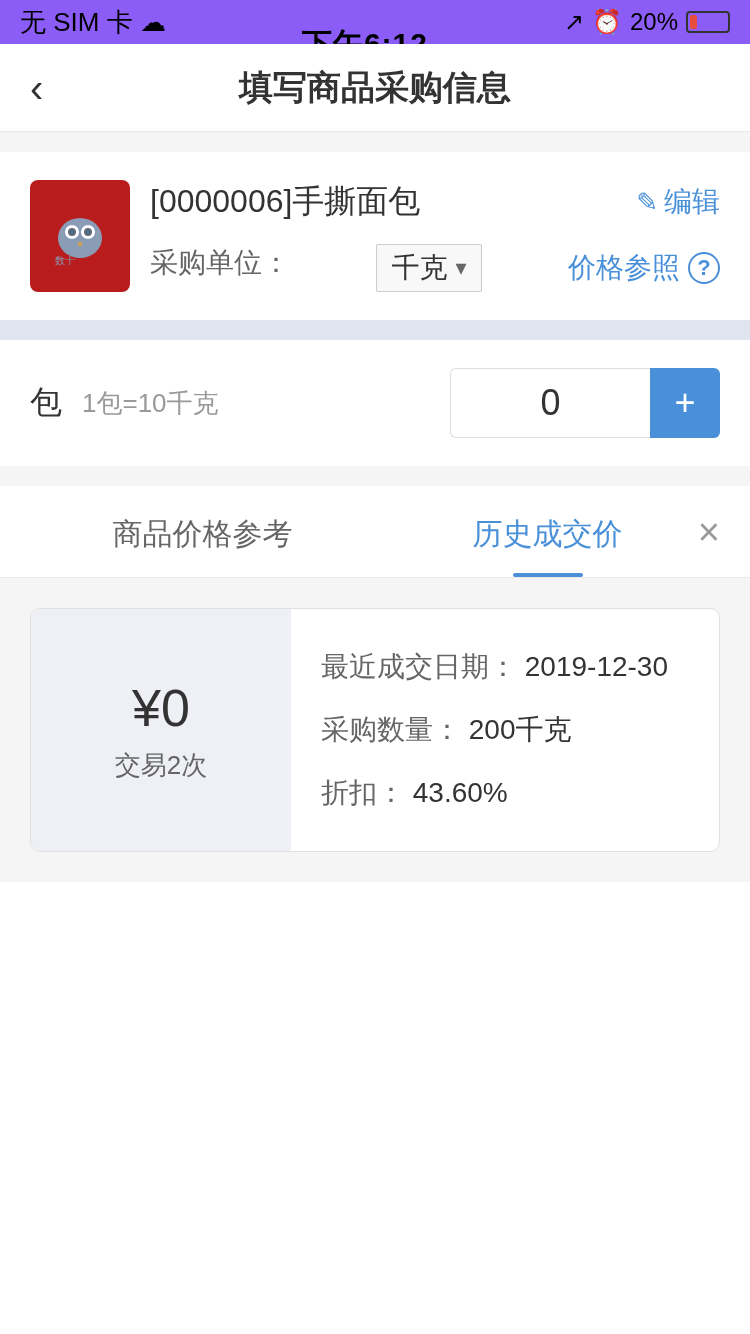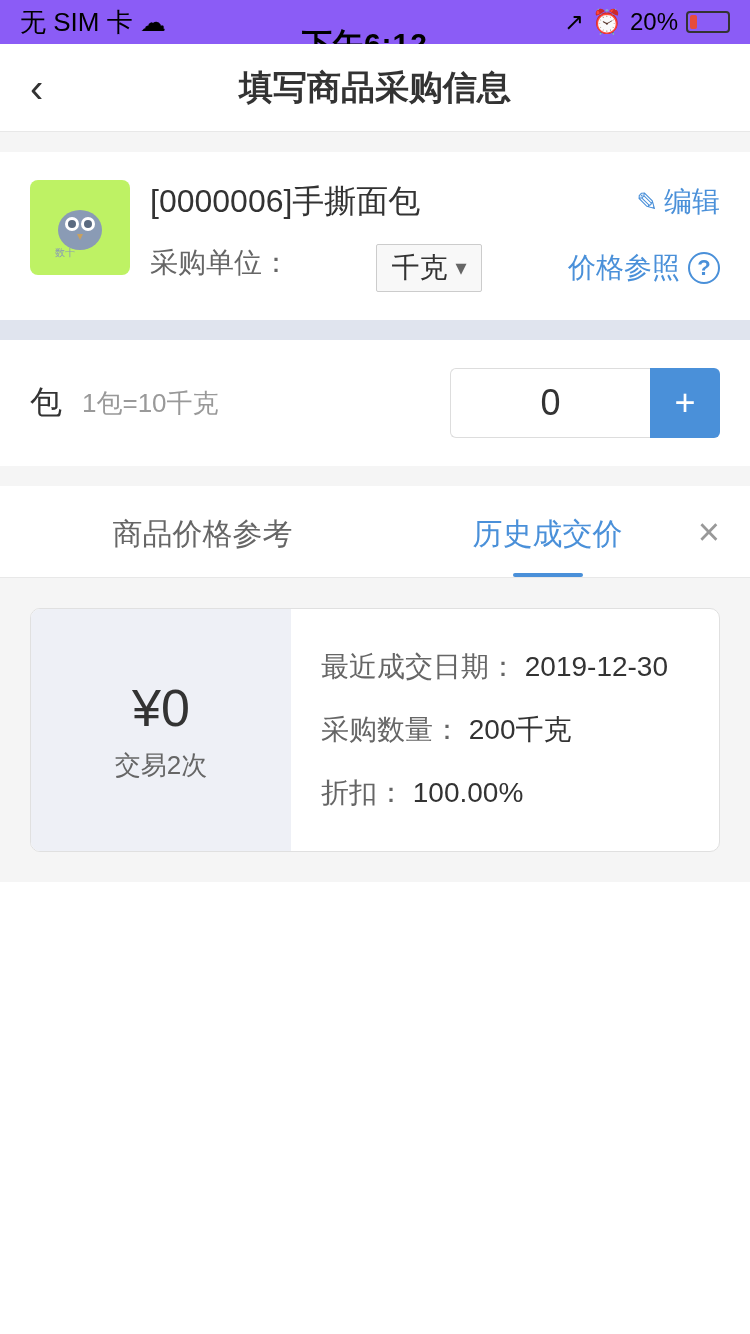--- a/index.html
+++ b/index.html
@@ -93,22 +93,22 @@
       margin-top: 20px;
       padding: 28px 30px;
     }
     .product-row {
       display: flex;
       align-items: flex-start;
       gap: 20px;
     }
     .product-thumb {
       width: 100px;
-      height: 95px;
-      background: #bef264;
+      height: 112px;
+      background: #b91c1c;
       border-radius: 8px;
       display: flex;
       align-items: center;
       justify-content: center;
       flex-shrink: 0;
     }
     .product-info {
       flex: 1;
     }
     .product-header-row {
@@ -426,19 +426,19 @@
       <div class="history-detail-row">
         <span class="detail-label">最近成交日期：</span>
         <span>2019-12-30</span>
       </div>
       <div class="history-detail-row">
         <span class="detail-label">采购数量：</span>
         <span>200千克</span>
       </div>
       <div class="history-detail-row">
         <span class="detail-label">折扣：</span>
-        <span>100.00%</span>
+        <span>43.60%</span>
       </div>
     </div>
   </div>
 </div>
 
 <div class="bottom-space"></div>
 
 </body></html>

